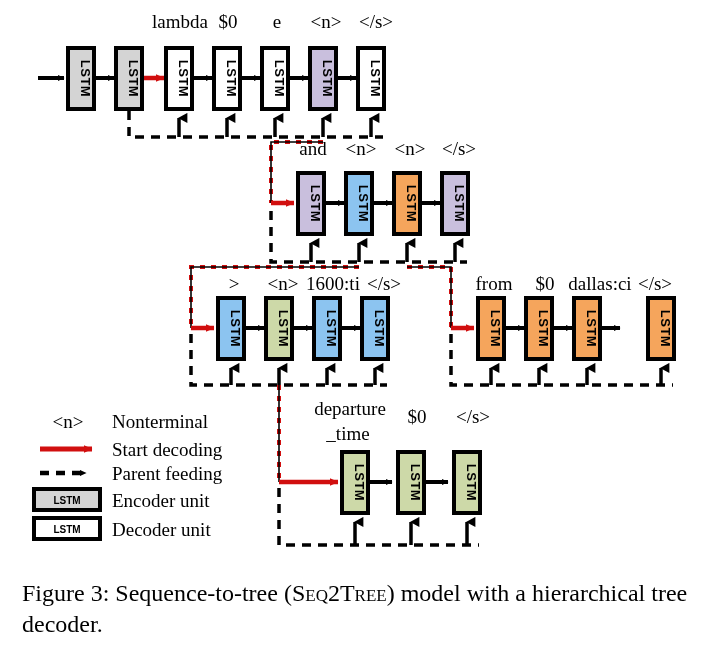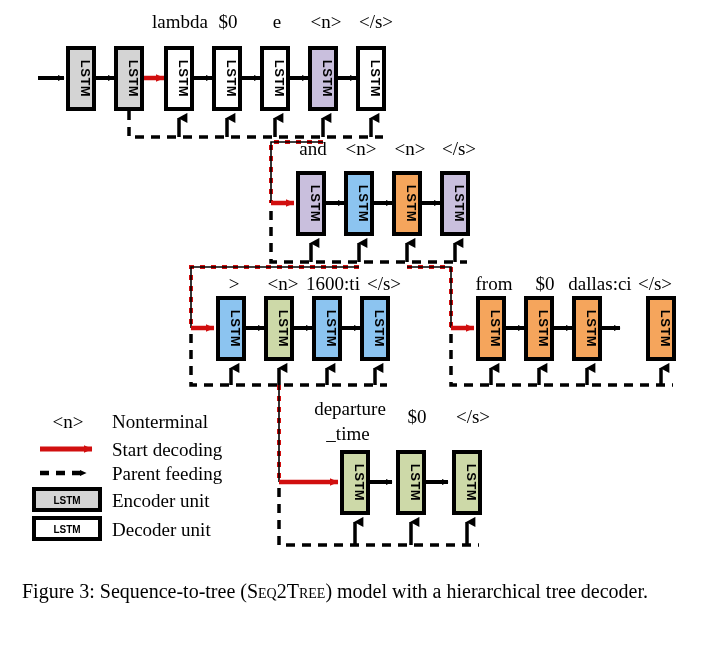--- a/index.html
+++ b/index.html
@@ -6,21 +6,21 @@
   body{width:713px;height:663px;position:relative;overflow:hidden;
        font-family:"Liberation Serif", serif;color:#000;}
   #figure-root{position:absolute;left:0;top:0;width:713px;height:663px;}
   svg#diagram{position:absolute;left:0;top:0;width:713px;height:570px;display:block;}
   .lstm-label{font-family:"Liberation Sans", sans-serif;font-weight:bold;font-size:13px;
               letter-spacing:0.5px;fill:#000;}
   .tok{font-family:"Liberation Serif", serif;font-size:19px;fill:#000;}
   .legend-text{font-family:"Liberation Serif", serif;font-size:19px;fill:#000;}
   .legend-lstm{font-family:"Liberation Sans", sans-serif;font-weight:bold;font-size:10px;fill:#000;}
   .caption{position:absolute;left:22px;top:578px;width:668px;
-           font-family:"Liberation Serif", serif;font-size:20px;line-height:1.3;
+           font-family:"Liberation Serif", serif;font-size:24px;line-height:1.3;
            color:#000;text-align:left;}
   .caption .sc{font-variant:small-caps;}
 </style>
 </head>
 <body>
 
 <div id="figure-root">
 
   <svg id="diagram" viewBox="0 0 713 570">
     <defs>

